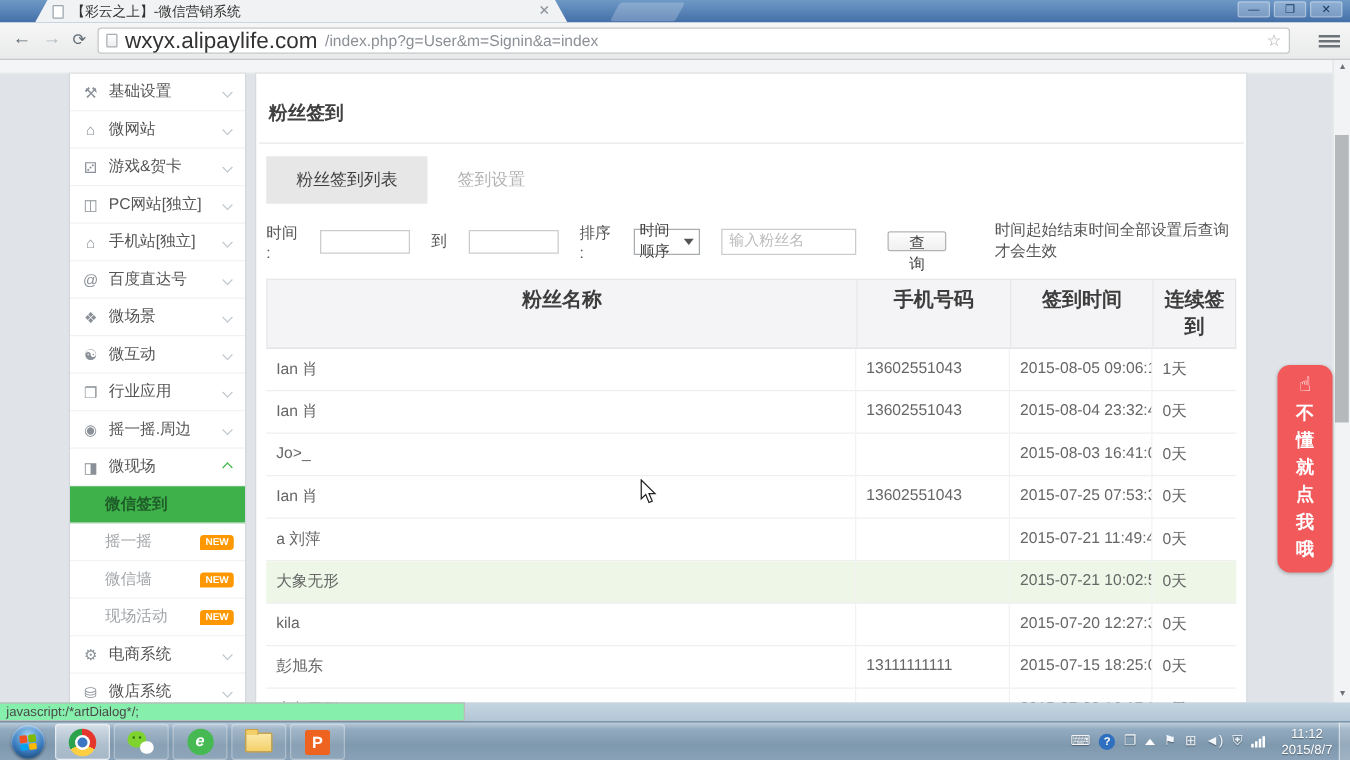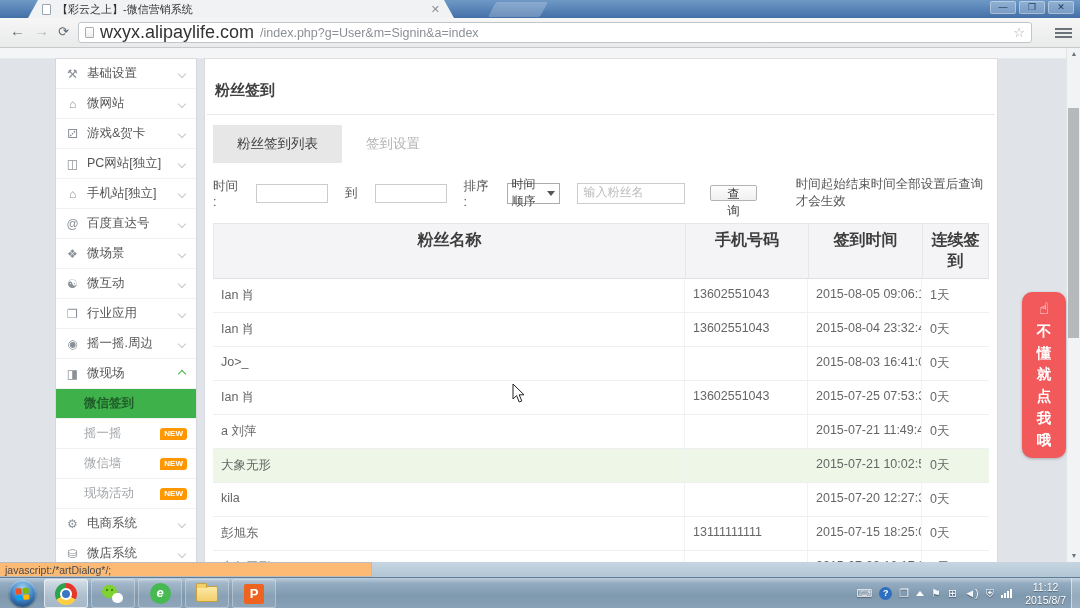--- a/index.html
+++ b/index.html
@@ -116,21 +116,21 @@
   .pg-up, .pg-down { position:absolute; left:0; width:14px; height:12px;
     color:#707478; font-size:7px; text-align:center; line-height:12px; }
   .pg-up { top:0; } .pg-down { bottom:0; }
   .pg-thumb { position:absolute; left:1px; top:60px; width:11px; height:230px;
     background:#b6b9bc; }
 
   
   .frame-bottom { position:absolute; top:562px; left:0; width:1080px; height:15px;
     background:linear-gradient(#c6d5e1,#b3c6d5); }
   .status-bubble { position:absolute; top:562px; left:0; width:372px; height:15px;
-    background:#fdba74; border:1px solid #bcbcbc; border-left:none;
+    background:#86efac; border:1px solid #bcbcbc; border-left:none;
     font-size:10.5px; color:#4a4a4a; padding:1px 0 0 5px; white-space:nowrap; }
 
   
   .taskbar { position:absolute; top:577px; left:0; width:1080px; height:31px;
     background:linear-gradient(#bccddc 0%, #93abc0 18%, #7e98ae 60%, #8aa2b7 100%);
     border-top:1px solid #5f7d97; }
   .start-orb { position:absolute; left:9px; top:2px; width:27px; height:27px;
     border-radius:50%;
     background:radial-gradient(circle at 50% 30%, #9ed2f2, #3a7cc0 55%, #16395e 95%);
     box-shadow: inset 0 1px 2px rgba(255,255,255,0.7), 0 1px 2px rgba(0,0,0,0.4);

